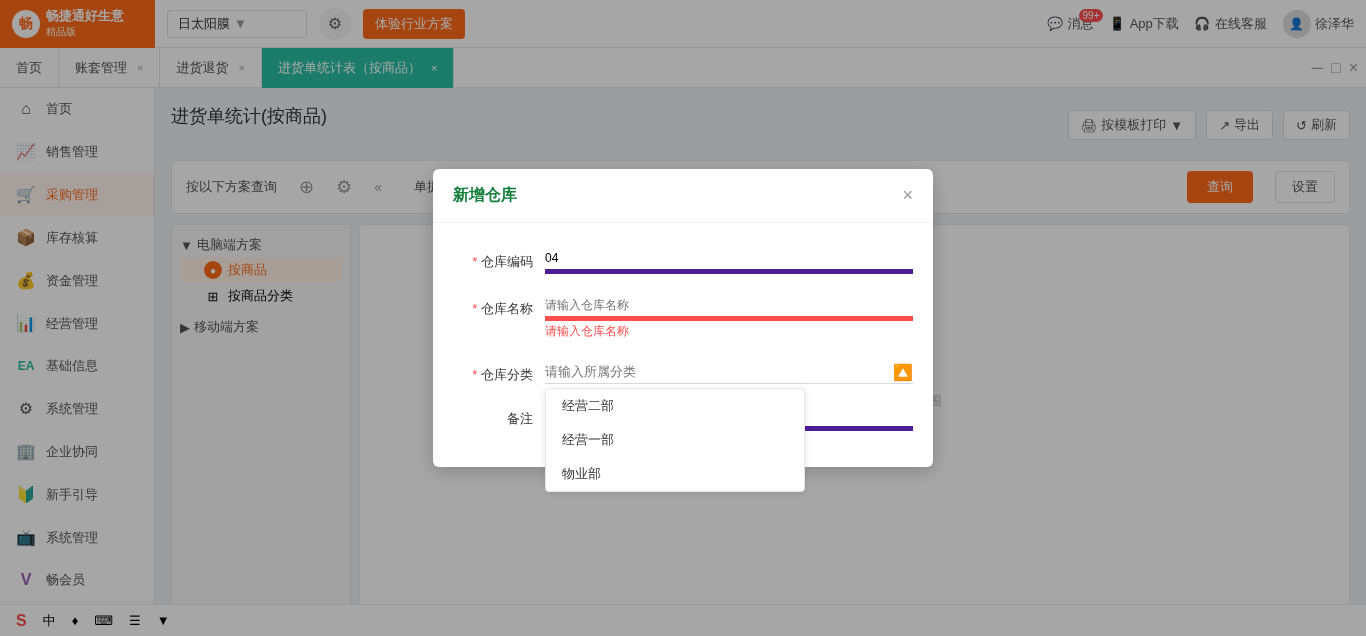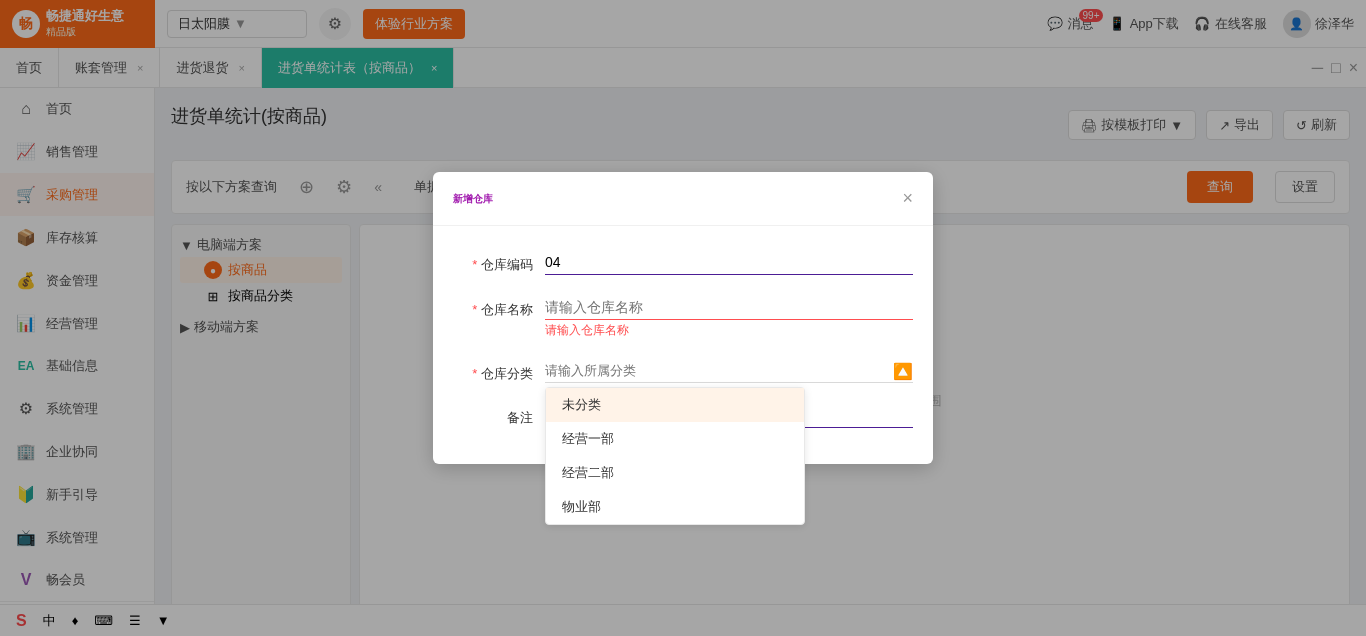--- a/index.html
+++ b/index.html
@@ -140,34 +140,34 @@
     
     .modal {
       position: fixed; top: 50%; left: 50%; transform: translate(-50%, -50%);
       background: #fff; border-radius: 6px; box-shadow: 0 4px 20px rgba(0,0,0,0.2);
       z-index: 200; width: 500px; padding: 0;
     }
     .modal-header {
       display: flex; align-items: center; justify-content: space-between;
       padding: 16px 20px; border-bottom: 1px solid #f0f0f0;
     }
-    .modal-title { font-size: 10px; color: #a21caf; font-weight: bold; }
+    .modal-title { font-size: 16px; color: #15803d; font-weight: bold; }
     .modal-close { cursor: pointer; color: #999; font-size: 18px; }
     .modal-body { padding: 24px 20px 16px; }
     .form-row {
       display: flex; align-items: flex-start; margin-bottom: 20px; gap: 12px; justify-content: flex-end;
     }
     .form-label {
       width: 80px; text-align: right; color: #333; padding-top: 6px;
       flex-shrink: 0; font-size: 13px;
     }
     .form-label.required::before { content: '* '; color: #ff4d4f; }
     .form-control {
-      flex: 1; border: none; border-bottom: 1px solid #4c1d95;
-      padding: 4px 0; font-size: 14px; outline: none; background: transparent;
+      flex: 1; border: none; border-bottom: 5px solid #4c1d95;
+      padding: 4px 0; font-size: 12px; outline: none; background: transparent;
     }
     .form-control.error { border-bottom-color: #ff4d4f; }
     .error-msg { color: #ff4d4f; font-size: 12px; margin-top: 2px; }
     .form-control-wrapper { flex: 1; display: flex; flex-direction: column; }
 
     
     .select-wrapper {
       flex: 1; position: relative;
     }
     .select-input {
@@ -462,23 +462,22 @@
       </div>
     </div>
 
     <div class="form-row">
       <label class="form-label required">仓库分类</label>
       <div class="select-wrapper" style="position:relative;">
         <input class="select-input" type="text" placeholder="请输入所属分类" style="">
         <span class="select-arrow">🔼</span>
         
         <div class="dropdown-list">
-          <div class="dropdown-item highlighted">未分类</div>
+          <div class="dropdown-item">经营二部</div>
           <div class="dropdown-item">经营一部</div>
-          <div class="dropdown-item">经营二部</div>
           <div class="dropdown-item">物业部</div>
         </div>
       </div>
     </div>
 
     <div class="form-row">
       <label class="form-label">备注</label>
       <div class="form-control-wrapper">
         <input class="form-control" type="text" style="">
       </div>

